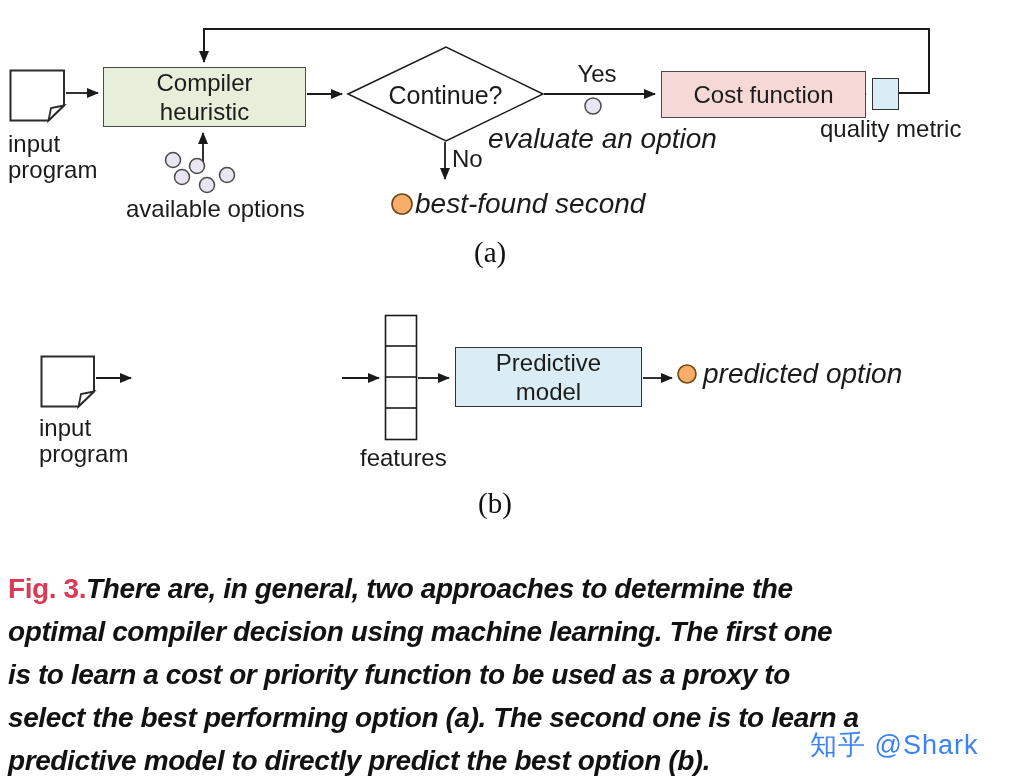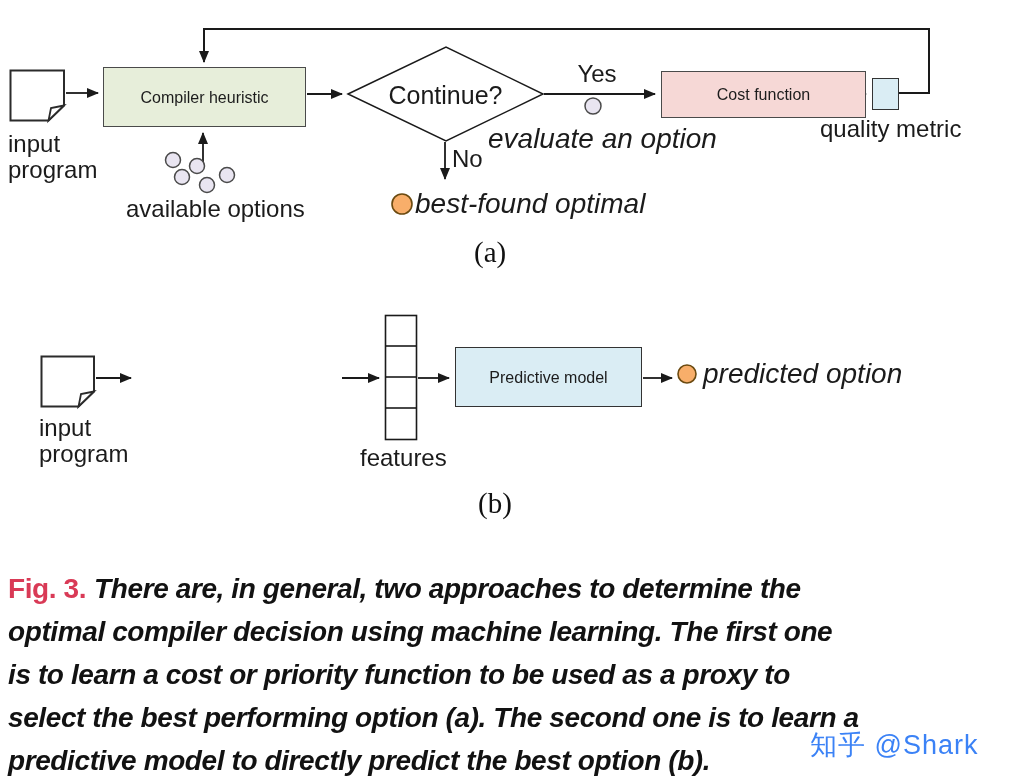--- a/index.html
+++ b/index.html
@@ -1,34 +1,34 @@
 <!DOCTYPE html>
 <html><head>
 <meta charset="utf-8">
 <style>
   html,body{margin:0;padding:0;background:#fff;}
   .page{position:relative;width:1014px;height:784px;background:#ffffff;overflow:hidden;
         font-family:"Liberation Sans",sans-serif;color:#1b1b1b;}
   svg.layer{position:absolute;left:0;top:0;z-index:1;}
   .box{position:absolute;z-index:2;box-sizing:border-box;border:1.7px solid #4a4a4a;
        display:flex;align-items:center;justify-content:center;text-align:center;
-       font-size:16px;line-height:29px;color:#1c1c1c;}
+       font-size:24px;line-height:29px;color:#1c1c1c;}
   .green{background:#e7eeda;}
   .pink{background:#f6d8d6;}
   .blue{background:#daedf4;border-color:#333;}
   .lbl{position:absolute;z-index:3;font-size:24px;line-height:26px;color:#1b1b1b;}
   .ital{font-style:italic;font-size:28px;}
   .panel-label{position:absolute;z-index:3;font-family:"Liberation Serif",serif;
        font-size:29px;color:#111;}
   .sq{position:absolute;z-index:2;box-sizing:border-box;border:1.7px solid #333;background:#daedf4;}
   .caption{position:absolute;left:8px;top:567px;width:1004px;z-index:3;
        font-style:italic;font-weight:700;font-size:28px;line-height:43px;
        letter-spacing:-0.4px;color:#121212;}
   .caption .cap-line{white-space:nowrap;}
-  .fig-label{font-style:normal;font-weight:700;color:#d93a56;margin-right:8px;}
+  .fig-label{font-style:normal;font-weight:700;color:#d93a56;}
   .watermark{position:absolute;left:810px;top:727px;z-index:4;font-size:27px;
        color:#3b82f6;letter-spacing:1px;}
 </style>
 </head>
 <body>
 
 <div class="page">
 
   <svg class="layer" width="1014" height="784" viewBox="0 0 1014 784">
     <defs>
@@ -91,21 +91,21 @@
     <span>Cost function</span>
   </div>
   <div class="sq" style="left:872px;top:78px;width:27px;height:32px;"></div>
 
   <div class="lbl" style="left:8px;top:131px;width:95px;">input program</div>
   <div class="lbl" style="left:126px;top:196px;">available options</div>
   <div class="lbl" style="left:348px;top:82px;width:195px;text-align:center;font-size:25px;">Continue?</div>
   <div class="lbl" style="left:573px;top:61px;width:48px;text-align:center;">Yes</div>
   <div class="lbl" style="left:452px;top:146px;">No</div>
   <div class="lbl ital" style="left:488px;top:126px;">evaluate an option</div>
-  <div class="lbl ital" style="left:415px;top:191px;">best-found optimal</div>
+  <div class="lbl ital" style="left:415px;top:191px;">best-found second</div>
   <div class="lbl" style="left:820px;top:116px;width:170px;">quality metric</div>
   <div class="panel-label" style="left:474px;top:236px;">(a)</div>
 
   <div class="box blue" style="left:455px;top:347px;width:187px;height:60px;">
     <span style="width:130px;">Predictive model</span>
   </div>
 
   <div class="lbl" style="left:39px;top:415px;width:95px;">input program</div>
   <div class="lbl" style="left:360px;top:445px;">features</div>
   <div class="lbl ital" style="left:703px;top:361px;">predicted option</div>

